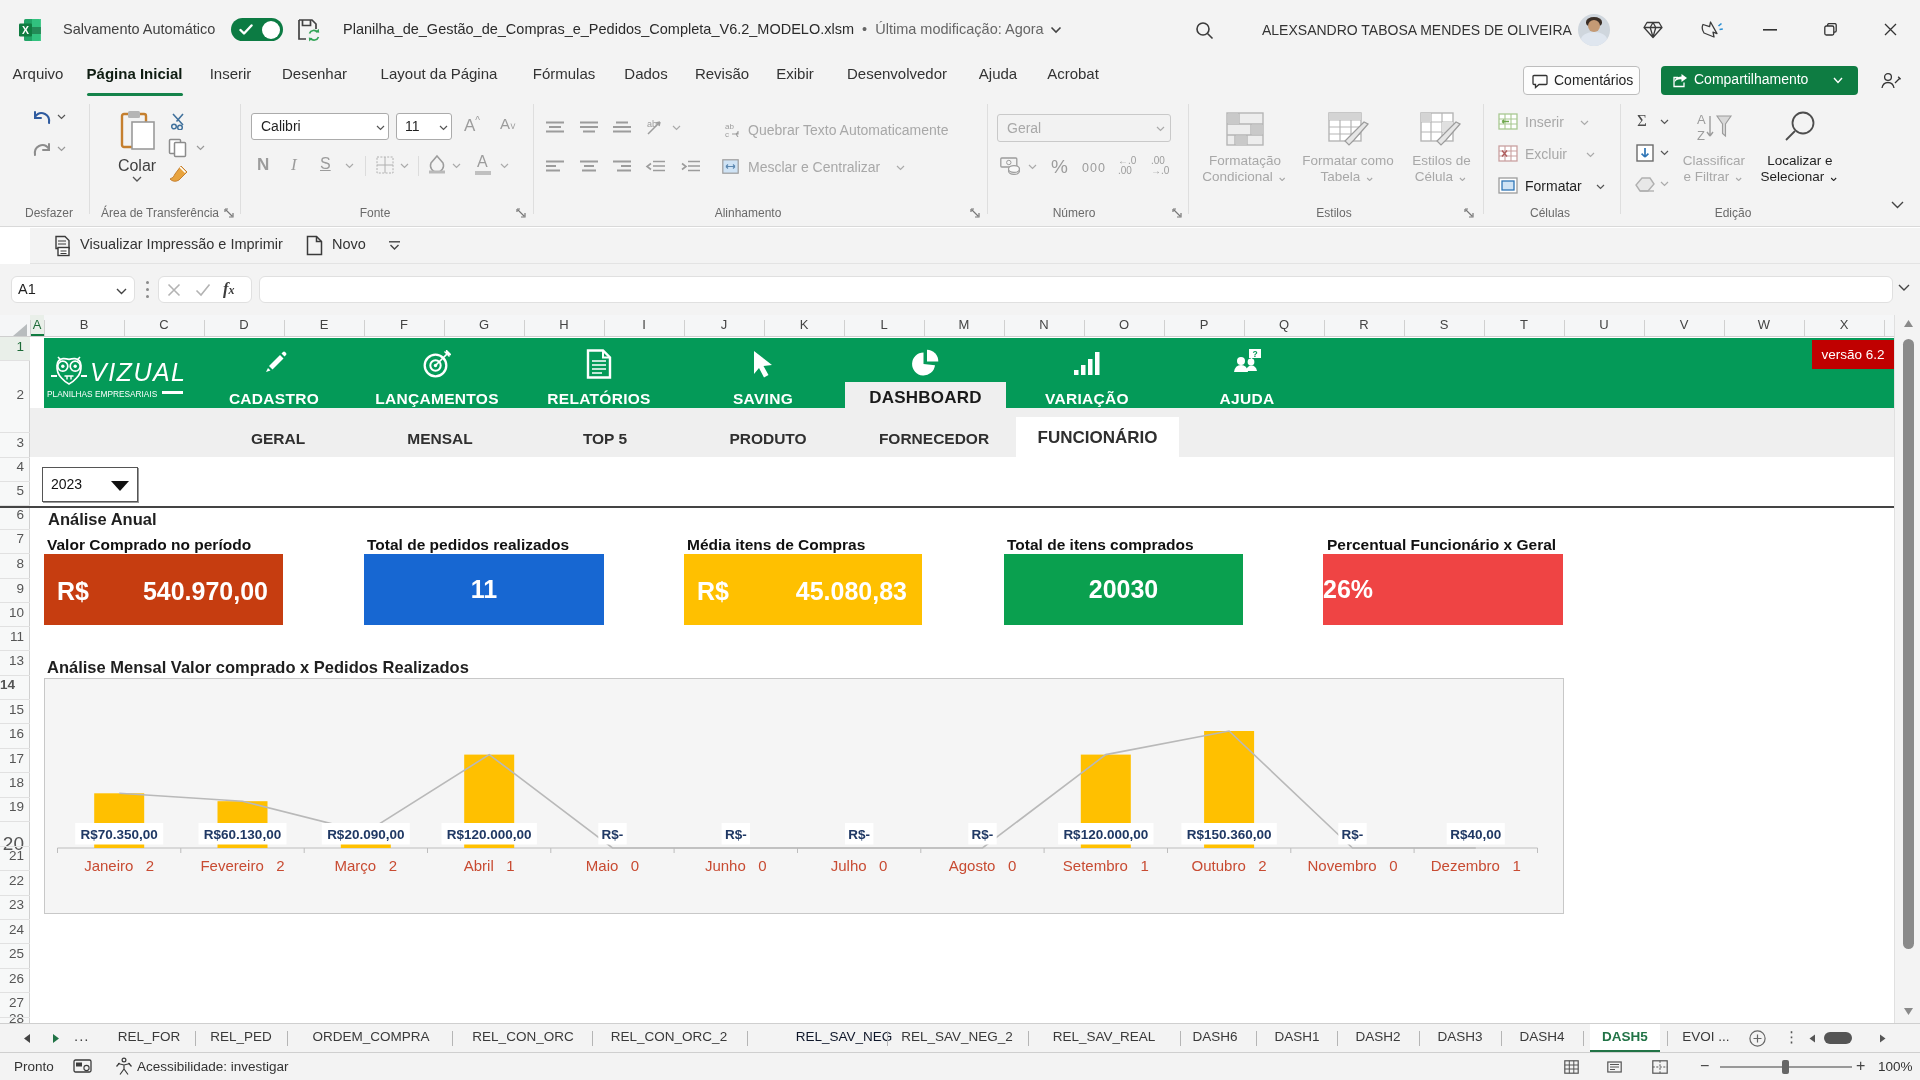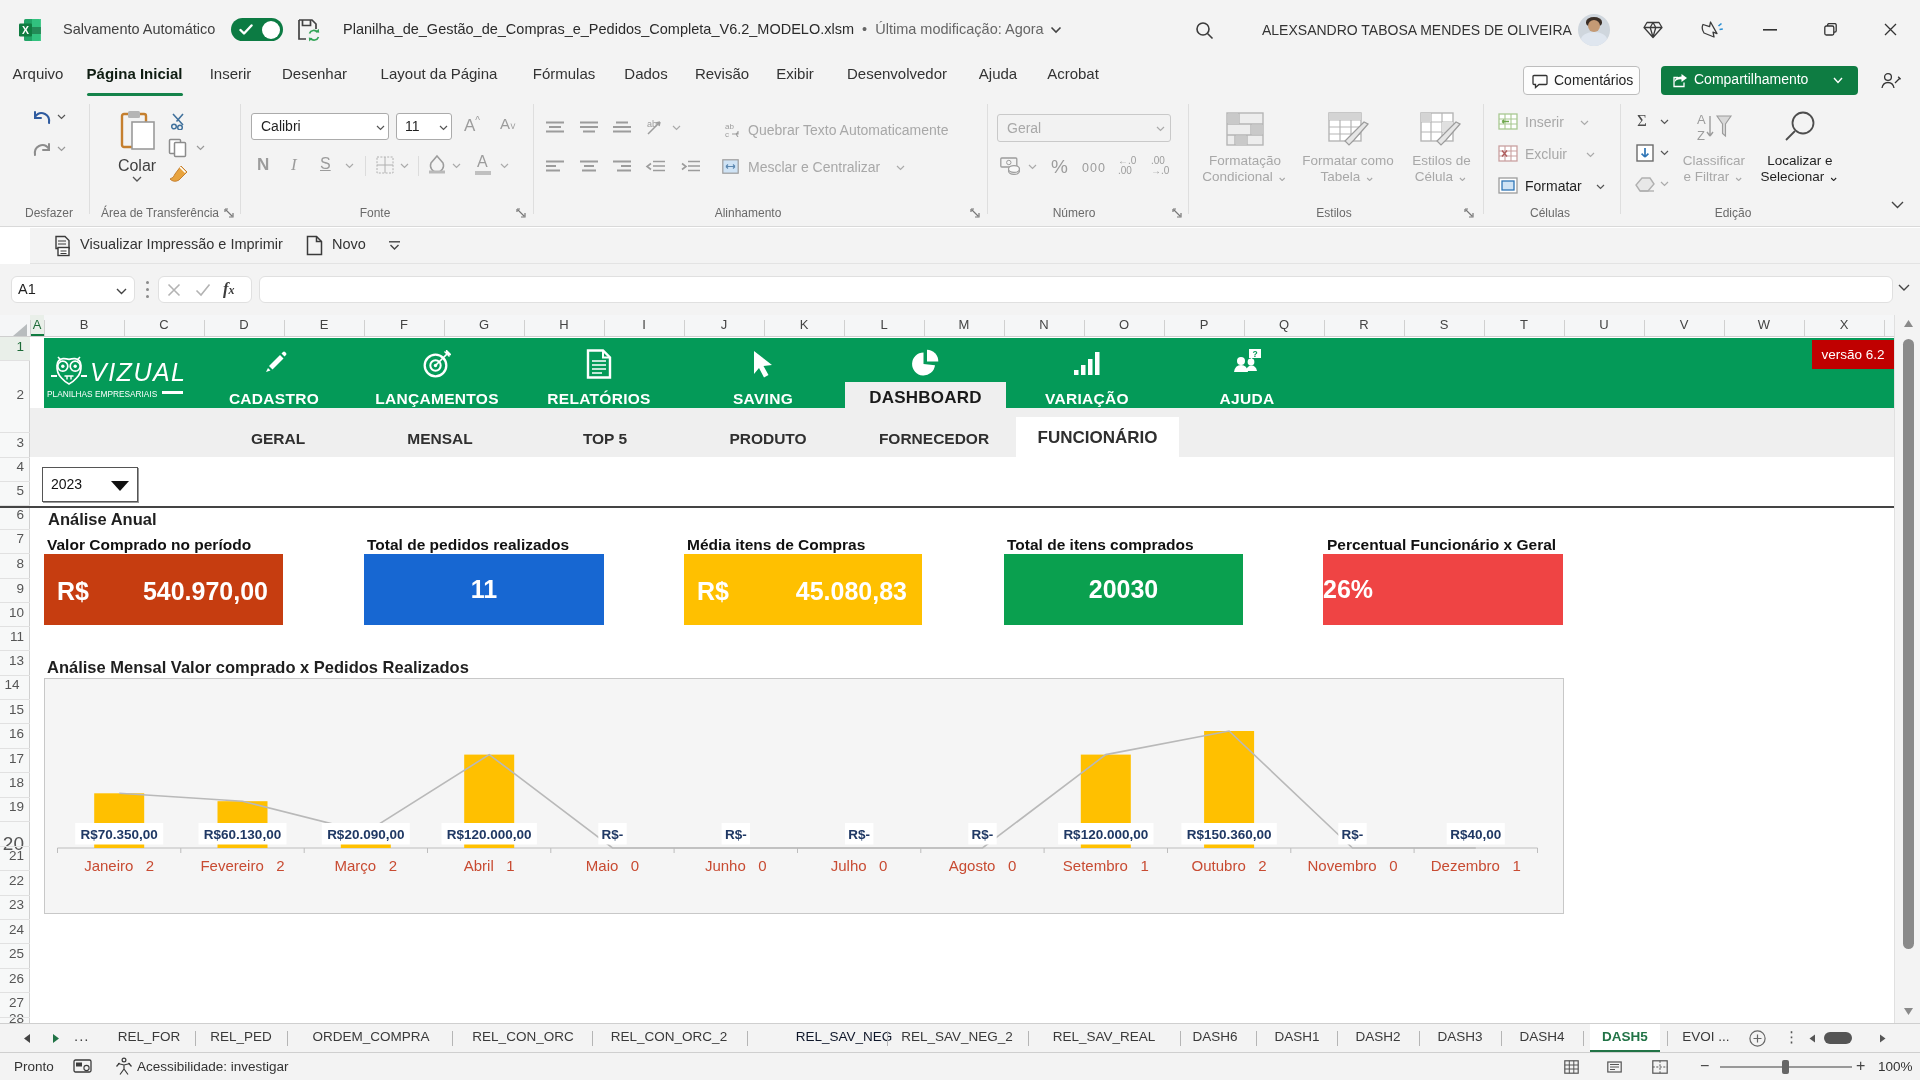--- a/index.html
+++ b/index.html
@@ -509,21 +509,21 @@
   <div class="abs" style="left:0;top:98px;width:24px;text-align:right;font-size:13.5px;color:#555;">3</div>
   <div class="abs" style="left:0;top:122px;width:24px;text-align:right;font-size:13.5px;color:#555;">4</div>
   <div class="abs" style="left:0;top:146px;width:24px;text-align:right;font-size:13.5px;color:#555;">5</div>
   <div class="abs" style="left:0;top:170px;width:24px;text-align:right;font-size:13.5px;color:#555;">6</div>
   <div class="abs" style="left:0;top:194px;width:24px;text-align:right;font-size:13.5px;color:#555;">7</div>
   <div class="abs" style="left:0;top:219px;width:24px;text-align:right;font-size:13.5px;color:#555;">8</div>
   <div class="abs" style="left:0;top:244px;width:24px;text-align:right;font-size:13.5px;color:#555;">9</div>
   <div class="abs" style="left:0;top:268px;width:24px;text-align:right;font-size:13.5px;color:#555;">10</div>
   <div class="abs" style="left:0;top:292px;width:24px;text-align:right;font-size:13.5px;color:#555;">11</div>
   <div class="abs" style="left:0;top:316px;width:24px;text-align:right;font-size:13.5px;color:#555;">13</div>
-  <div class="abs" style="left:0;top:340px;width:24px;text-align:center;font-size:13.5px;color:#555;">14</div>
+  <div class="abs" style="left:0;top:340px;width:24px;text-align:left;font-size:13.5px;color:#555;font-weight:bold;">14</div>
   <div class="abs" style="left:0;top:365px;width:24px;text-align:right;font-size:13.5px;color:#555;">15</div>
   <div class="abs" style="left:0;top:389px;width:24px;text-align:right;font-size:13.5px;color:#555;">16</div>
   <div class="abs" style="left:0;top:414px;width:24px;text-align:right;font-size:13.5px;color:#555;">17</div>
   <div class="abs" style="left:0;top:438px;width:24px;text-align:right;font-size:13.5px;color:#555;">18</div>
   <div class="abs" style="left:0;top:462px;width:24px;text-align:right;font-size:13.5px;color:#555;">19</div>
   <div class="abs" style="left:0;top:496px;width:24px;text-align:right;font-size:19px;color:#555;">20</div>
   <div class="abs" style="left:0;top:511px;width:24px;text-align:right;font-size:13.5px;color:#555;">21</div>
   <div class="abs" style="left:0;top:536px;width:24px;text-align:right;font-size:13.5px;color:#555;">22</div>
   <div class="abs" style="left:0;top:560px;width:24px;text-align:right;font-size:13.5px;color:#555;">23</div>
   <div class="abs" style="left:0;top:585px;width:24px;text-align:right;font-size:13.5px;color:#555;">24</div>

